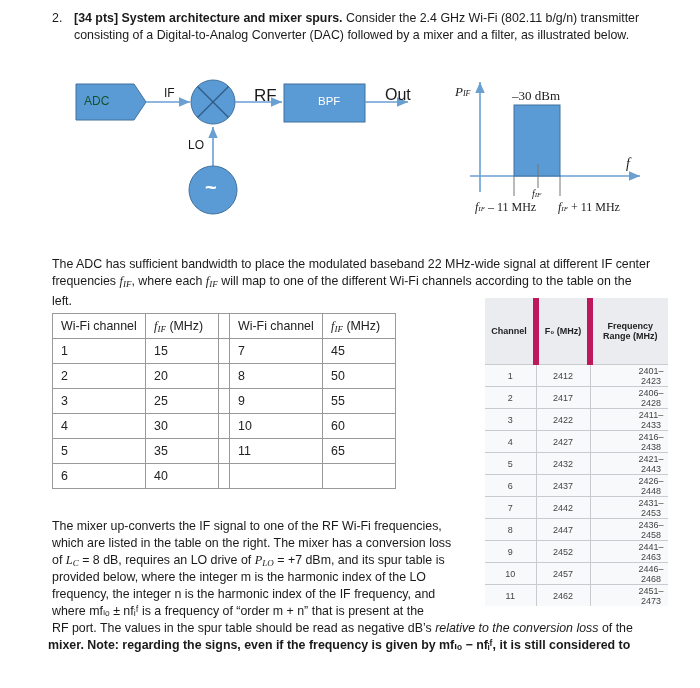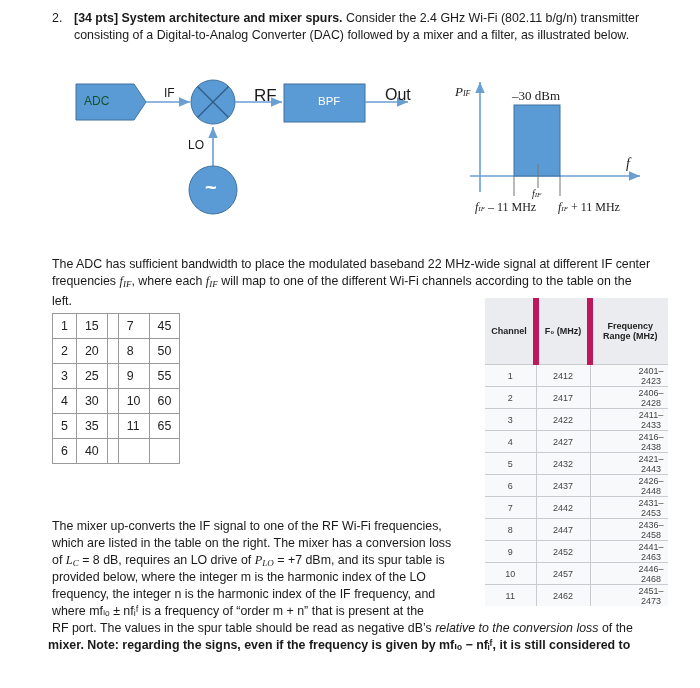--- a/index.html
+++ b/index.html
@@ -90,20 +90,27 @@
 <div class="abs serif" style="left:532px;top:188px;font-size:10px;font-style:italic;"><span>f</span><span style="font-size:7px">IF</span></div>
 <div class="abs serif" style="left:475px;top:200px;font-size:12px;white-space:nowrap;"><i>f</i><span style="font-size:7px;font-style:italic">IF</span><span> – 11 MHz</span></div>
 <div class="abs serif" style="left:558px;top:200px;font-size:12px;white-space:nowrap;"><i>f</i><span style="font-size:7px;font-style:italic">IF</span><span> + 11 MHz</span></div>
 
 <div class="abs txt" style="left:52px;top:256px;width:600px;">
   <span>The ADC has sufficient bandwidth to place the modulated baseband 22 MHz-wide signal at different IF center frequencies </span><span class="it">f<span class="sub">IF</span></span><span>, where each </span><span class="it">f<span class="sub">IF</span></span><span> will map to one of the different Wi-Fi channels according to the table on the left.</span>
 </div>
 
 <table class="ch">
   <tbody>
+      <tr>
+    <td style="width:76px">Wi-Fi channel</td>
+    <td style="width:56px"><span class="it">f<span class="sub">IF</span></span> <span>(MHz)</span></td>
+    <td class="sep"></td>
+    <td style="width:76px">Wi-Fi channel</td>
+    <td style="width:56px"><span class="it">f<span class="sub">IF</span></span> <span>(MHz)</span></td>
+  </tr>
   <tr>
         <td>1</td>
         <td>15</td>
         <td class="sep"></td>
         <td>7</td>
         <td>45</td>
       </tr>
   <tr>
         <td>2</td>
         <td>20</td>

